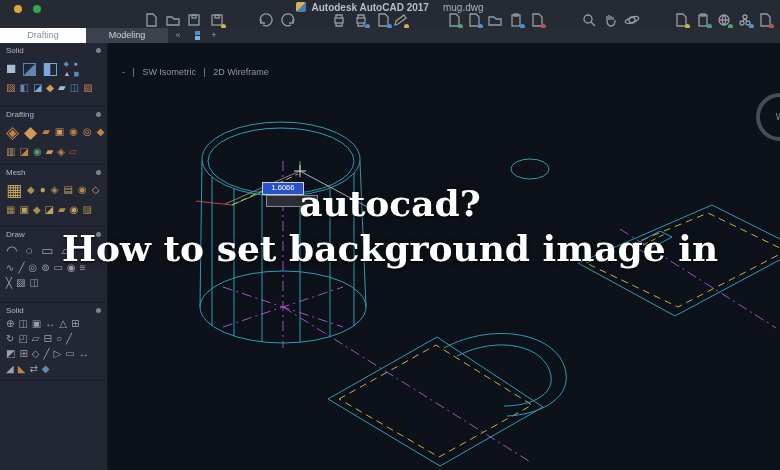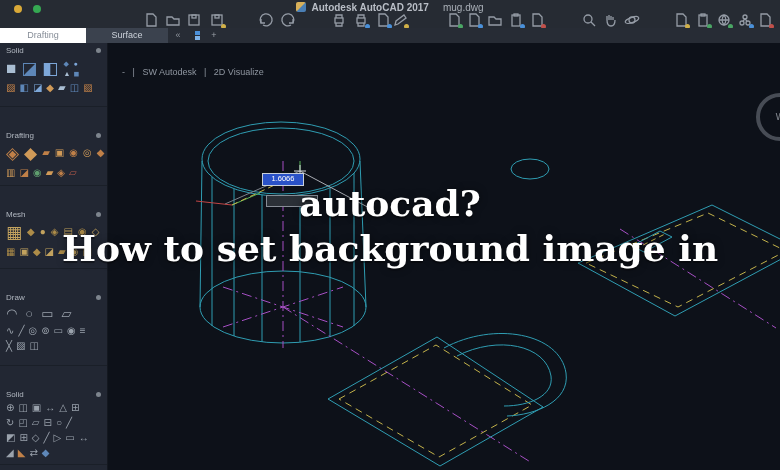--- a/index.html
+++ b/index.html
@@ -33,39 +33,39 @@
   .tab-grid i:nth-child(3){top:5px;}
   .tab-grid i:nth-child(4){left:6px;top:5px;background:#7db2e8;}
   .tab-plus{left:206px;width:16px;color:#9aa0a8;}
   .tab-file{left:224px;width:166px;background:#14181f;color:#c4cad2;text-align:left;padding-left:10px;box-sizing:border-box;}
 
   
   .content{position:absolute;left:0;top:43px;width:780px;height:427px;display:flex;}
 
   
   .sidebar{width:108px;height:427px;background:#222733;border-right:1px solid #141820;box-sizing:border-box;
-           display:flex;flex-direction:column;overflow:hidden;gap:21px;}
+           display:flex;flex-direction:column;overflow:hidden;}
   .panel{border-bottom:1px solid #1a1f28;padding:2px 4px 1px 6px;box-sizing:border-box;position:relative;}
   .phead{font-size:8px;color:#b2b8c1;height:11px;line-height:11px;}
   .pgear{position:absolute;right:6px;top:5px;width:5px;height:5px;border-radius:50%;background:#7d848d;}
   .irow{display:flex;align-items:center;gap:4px;height:15px;}
   .irow.big{height:24px;gap:5px;}
   .g{font-size:10px;line-height:1;color:#9aa2ac;}
   .gb{font-size:17px;}
   .blue1{color:#a9bdd2;}.blue2{color:#5e87b8;}.blue3{color:#7da7d9;}
   .org1{color:#c08048;}.org2{color:#d09a58;}
   .gold1{color:#c2a25e;}.gold2{color:#ad8c48;}
   .minigrid{display:grid;grid-template-columns:9px 9px;grid-auto-rows:9px;gap:1px;font-size:7px;line-height:9px;}
   .num3{color:#6aa7e0;font-weight:bold;font-size:10px;}
 
   
   .canvas{position:relative;width:672px;height:427px;background:#0d1119;overflow:hidden;}
   .vplabel{position:absolute;left:14px;top:24px;font-size:9px;color:#8f96a0;z-index:2;}
   .vplabel span{margin-right:5px;}
-  .dynbox1{position:absolute;left:154px;top:130px;width:40px;height:11px;background:#2a52c8;border:1px solid #c8d0da;
+  .dynbox1{position:absolute;left:154px;top:139px;width:40px;height:11px;background:#2a52c8;border:1px solid #c8d0da;
            color:#fff;font-size:7.5px;line-height:10px;text-align:center;z-index:3;}
   .dynbox2{position:absolute;left:158px;top:152px;width:50px;height:10px;background:#2b3037;border:1px solid #878d96;z-index:3;}
   .watermark{position:absolute;left:648px;top:50px;width:40px;height:40px;border:4px solid rgba(120,126,134,.55);
              border-radius:50%;z-index:2;color:rgba(200,205,212,.6);font-size:12px;text-align:center;line-height:38px;}
   svg.draw{position:absolute;left:0;top:0;z-index:1;}
 
   
   .overlay{position:absolute;left:0;right:0;top:181px;z-index:6;text-align:center;
            font-family:"DejaVu Serif","Liberation Serif",serif;font-weight:bold;color:#ffffff;
            font-size:36px;line-height:45px;text-shadow:0 2px 0 rgba(0,0,0,.35),0 0 8px rgba(0,0,0,.45);}
@@ -205,21 +205,21 @@
             <use href="#i-mol"></use>
           </svg><i class="acc blue"></i></span>
       <span class="tbicon" style="left:757px"><svg>
             <use href="#i-doc"></use>
           </svg><i class="acc red"></i></span>
     </div>
   </div>
 
   <div class="tabrow">
     <div class="wtab tab-drafting">Drafting</div>
-    <div class="wtab tab-modeling">Surface</div>
+    <div class="wtab tab-modeling">Modeling</div>
     <div class="wtab tab-collapse">«</div>
     <div class="wtab tab-grid">
         <i></i>
         <i></i>
         <i></i>
         <i></i>
       </div>
     <div class="wtab tab-plus">+</div>
   </div>
 
@@ -359,23 +359,23 @@
         </div>
       </div>
 
     </aside>
 
     <main class="canvas">
 
       <div class="vplabel">
         <span>-</span>
         <span>|</span>
-        <span>SW Autodesk</span>
+        <span>SW Isometric</span>
         <span>|</span>
-        <span>2D Visualize</span>
+        <span>2D Wireframe</span>
       </div>
 
       <svg class="draw" width="672" height="427" viewBox="0 0 672 427">
 
         <g stroke="#2f9db2" fill="none" stroke-width="1">
           <ellipse cx="173" cy="116" rx="79" ry="37"></ellipse>
           <ellipse cx="173" cy="118" rx="73" ry="33"></ellipse>
           <ellipse cx="175" cy="264" rx="83" ry="36"></ellipse>
           <line x1="94" y1="118" x2="92" y2="264"></line>
           <line x1="252" y1="118" x2="258" y2="264"></line>

